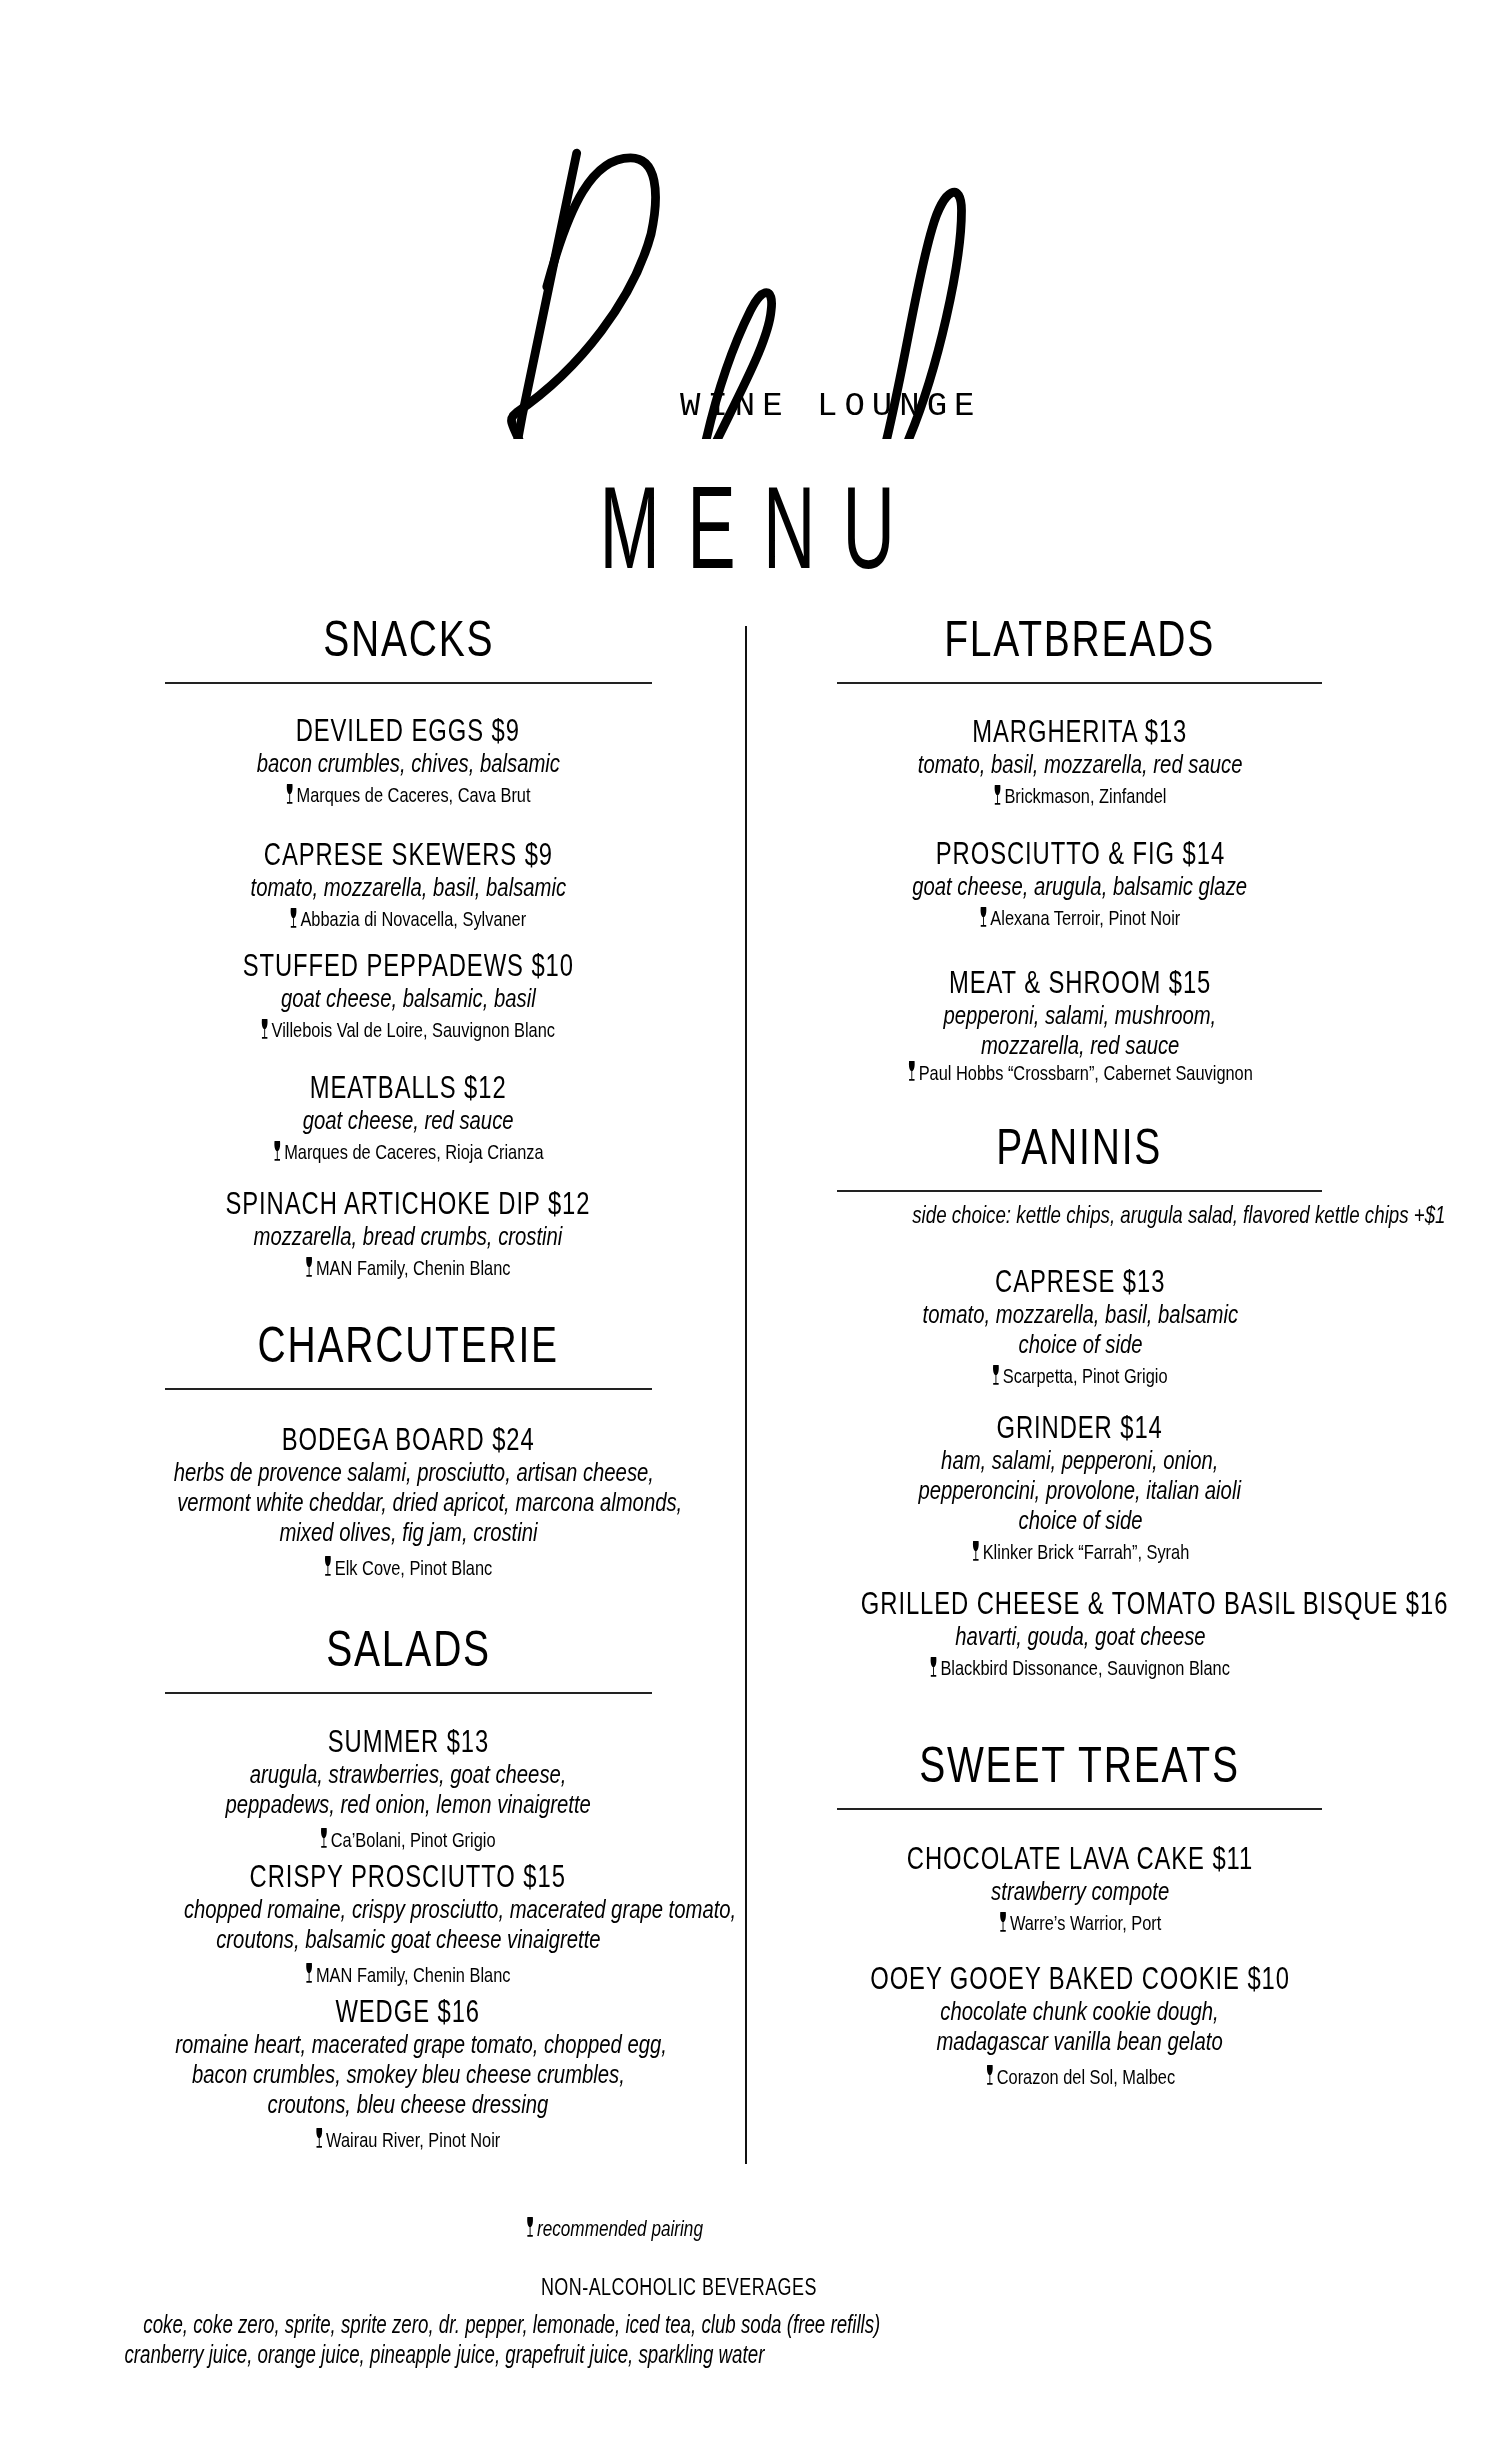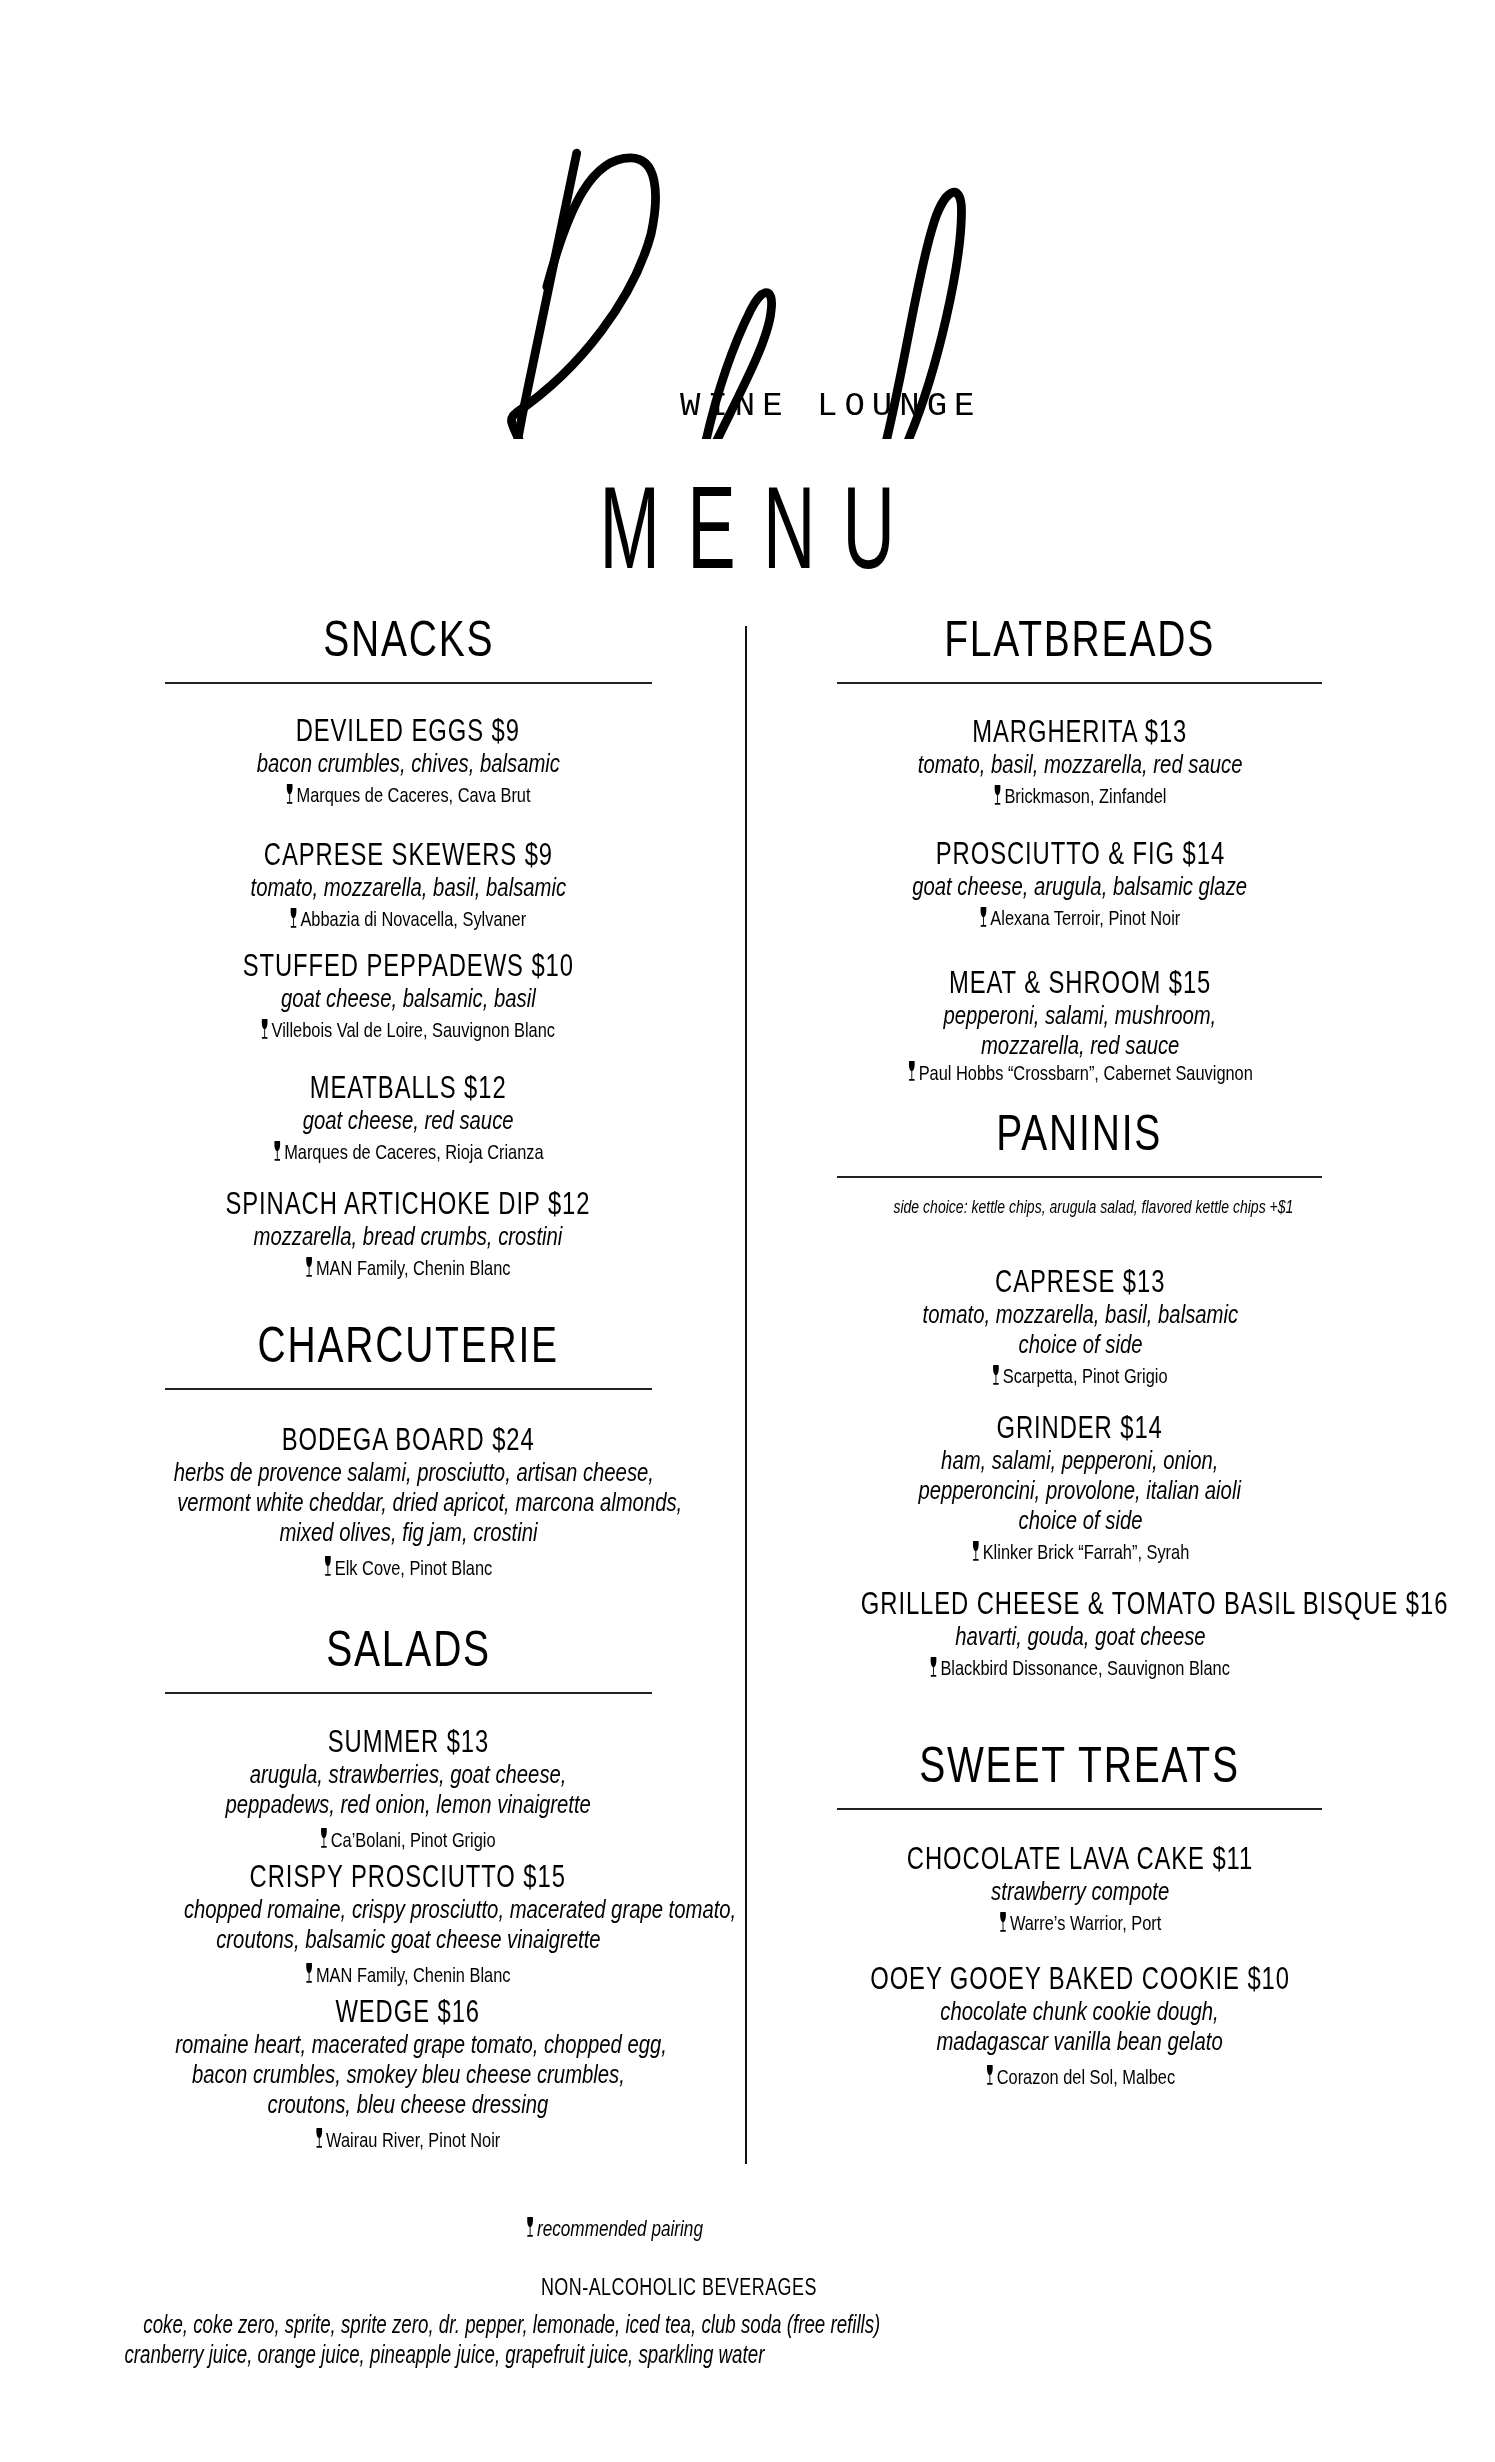--- a/index.html
+++ b/index.html
@@ -16,21 +16,21 @@
 
   
   .col { position:absolute; top:610px; }
   .col-left { left:165px; width:487px; }
   .col-right { left:837px; width:485px; }
   .divider { position:absolute; left:745px; top:626px; width:1.8px; height:1538px; background:#111; }
 
   .section { position:absolute; left:0; width:100%; }
   .section-title { text-align:center; font-size:50px; letter-spacing:2.3px; line-height:59px; white-space:nowrap; }
   .section-rule { height:1.8px; background:#222; margin-top:13px; }
-  .section-note { text-align:center; font-style:italic; font-size:18px; line-height:29px; margin-top:15px; white-space:nowrap; }
+  .section-note { text-align:center; font-style:italic; font-size:24px; line-height:29px; margin-top:8px; white-space:nowrap; }
 
   .item { position:absolute; left:-59px; width:604px; text-align:center; }
   .item-name { font-size:30.5px; letter-spacing:1.2px; line-height:35px; white-space:nowrap; }
   .item-desc { font-style:italic; font-size:26px; line-height:30px; white-space:nowrap; }
   .item-pair { font-size:21px; line-height:29px; white-space:nowrap; margin-top:2.3px; }
   .glass { display:inline-block; width:10.6px; height:21px; vertical-align:-2.3px; margin-right:3.5px; }
 
   .footer-pair { position:absolute; left:0; width:1229px; top:2216px; text-align:center; font-style:italic; font-size:22px; white-space:nowrap; }
   .bev-title { position:absolute; left:0; width:1358px; top:2274px; text-align:center; font-size:23px; letter-spacing:0.6px; white-space:nowrap; }
   .bev-line { position:absolute; left:0; width:1381px; text-align:left; font-style:italic; font-size:26px; white-space:nowrap; }
@@ -194,21 +194,21 @@
   <div class="item" style="top:355px;">
     <div class="item-name"><span class="cond">MEAT &amp; SHROOM $15</span></div>
     <div class="item-desc"><span class="cond">pepperoni, salami, mushroom,</span></div>
     <div class="item-desc"><span class="cond">mozzarella, red sauce</span></div>
     <div class="item-pair" style="margin-top:-2.3px;"><span class="cond">
       <svg class="glass" viewBox="0 0 18 36">
             <path d="M3 0 H15 C16 8 15 16 9 18 C3 16 2 8 3 0Z M8 18 H10 V31 H8Z M3 31 H15 V34 H3Z" fill="#000"></path>
           </svg><span>Paul Hobbs “Crossbarn”, Cabernet Sauvignon</span></span></div>
   </div>
 
-  <div class="section" style="top:494px;">
+  <div class="section" style="top:508px;">
     <div class="section-title"><span class="cond">PANINIS</span></div>
     <div class="section-rule"></div>
     <div class="section-note"><span class="cond">side choice: kettle chips, arugula salad, flavored kettle chips +$1</span></div>
   </div>
 
   <div class="item" style="top:654px;">
     <div class="item-name"><span class="cond">CAPRESE $13</span></div>
     <div class="item-desc"><span class="cond">tomato, mozzarella, basil, balsamic</span></div>
     <div class="item-desc"><span class="cond">choice of side</span></div>
     <div class="item-pair"><span class="cond">

